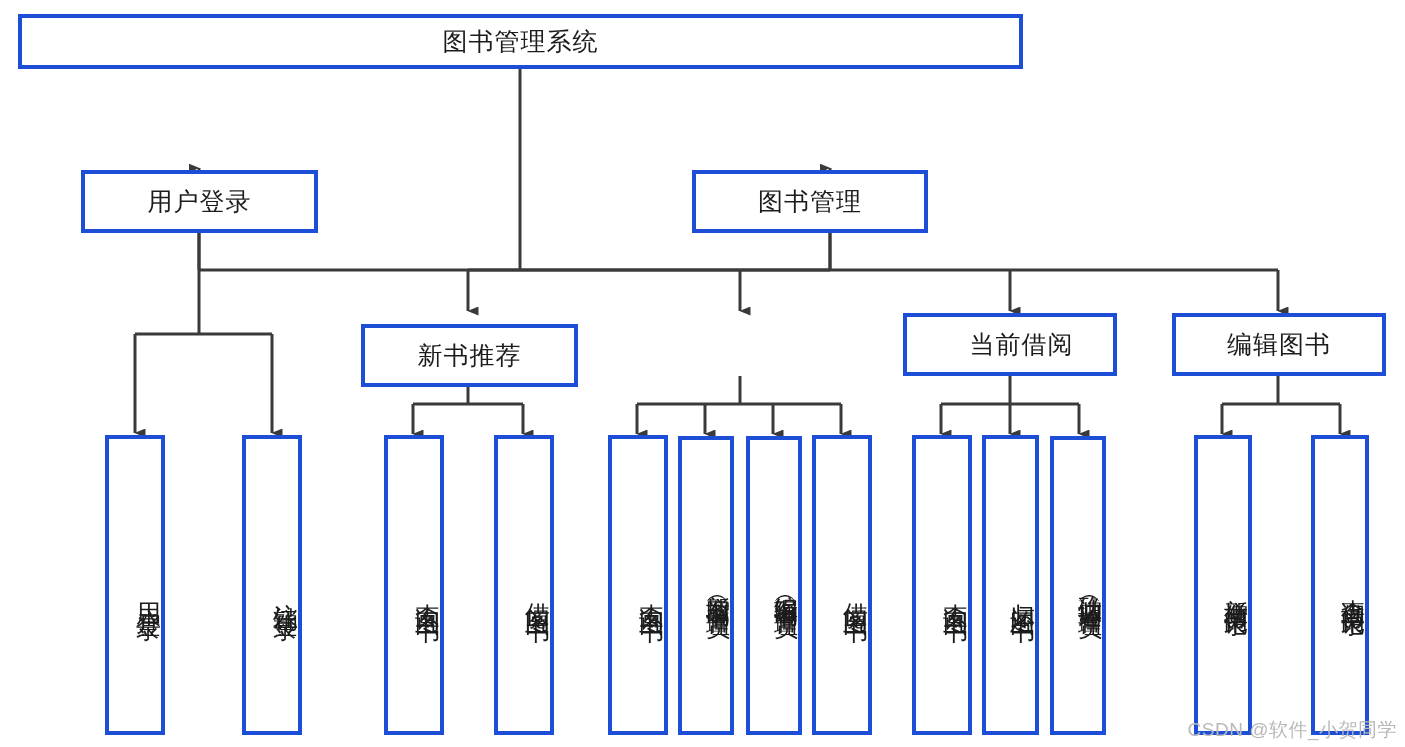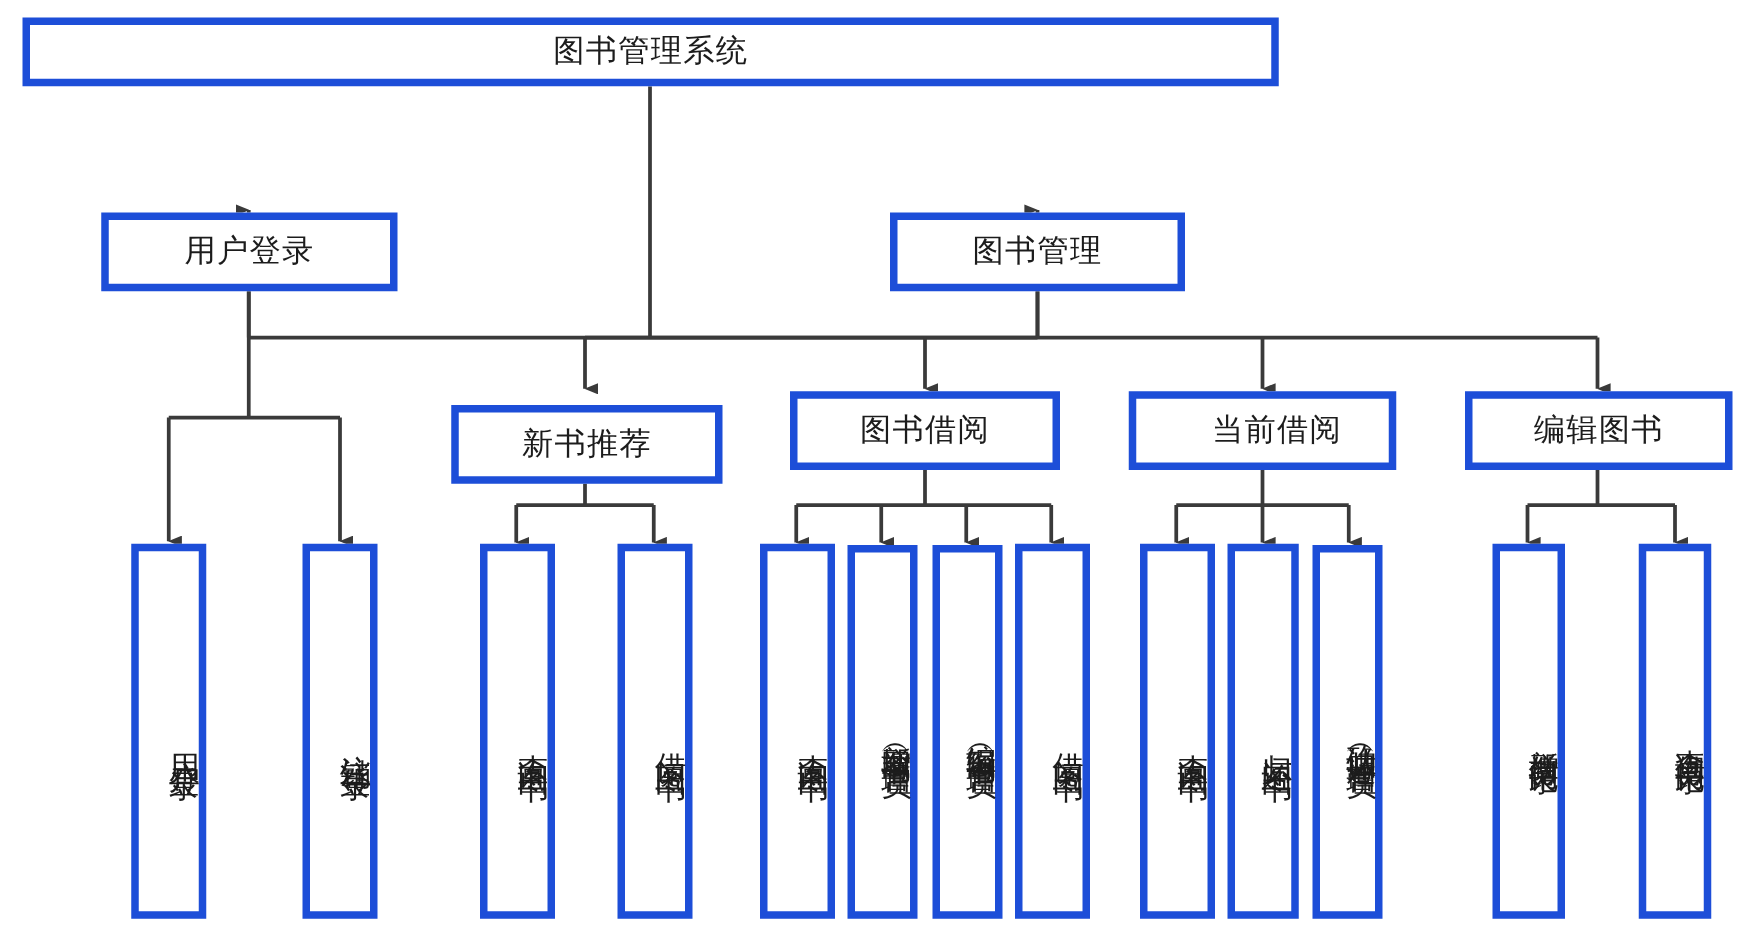--- a/index.html
+++ b/index.html
@@ -22,21 +22,21 @@
     position: absolute;
     left: 0;
     top: 0;
     width: 1405px;
     height: 747px;
     pointer-events: none;
   }
   .node {
     position: absolute;
     box-sizing: border-box;
-    border: 6px solid #1d4ed8;
+    border: 4px solid #1d4ed8;
     background: #ffffff;
     display: flex;
     align-items: center;
     justify-content: center;
     color: #1c1c1c;
   }
   .node.horiz {
     font-size: 25px;
     letter-spacing: 1px;
     line-height: 1.1;
@@ -130,31 +130,28 @@
   </svg>
 
   <div class="node horiz" style="left:18px; top:14px; width:1005px; height:55px;">
     <span class="node-label">图书管理系统</span>
   </div>
 
   <div class="node horiz" style="left:81px; top:170px; width:237px; height:63px;">
     <span class="node-label">用户登录</span>
   </div>
 
-  <div class="node horiz" style="left:712px; top:170px; width:236px; height:63px;">
+  <div class="node horiz" style="left:692px; top:170px; width:236px; height:63px;">
     <span class="node-label">图书管理</span>
   </div>
 
   <div class="node horiz" style="left:361px; top:324px; width:217px; height:63px;">
     <span class="node-label">新书推荐</span>
   </div>
 
-  <div class="node horiz" style="left:632px; top:313px; width:216px; height:63px;">
-    <span class="node-label">图书借阅</span>
-  </div>
 
   <div class="node horiz" style="left:903px; top:313px; width:214px; height:63px;padding-left:23px;">
     <span class="node-label">当前借阅</span>
   </div>
 
   <div class="node horiz" style="left:1172px; top:313px; width:214px; height:63px;">
     <span class="node-label">编辑图书</span>
   </div>
 
   <div class="node vert" style="left:105px; top:435px; width:60px; height:300px;">
@@ -202,14 +199,15 @@
   </div>
 
   <div class="node vert tall" style="left:1194px; top:435px; width:58px; height:300px;">
     <span class="node-label">新增借阅记录</span>
   </div>
 
   <div class="node vert tall" style="left:1311px; top:435px; width:58px; height:300px;">
     <span class="node-label">查询借阅记录</span>
   </div>
 
+  <div id="watermark">CSDN @软件_小贺同学</div>
 
 </div>
 
 </body></html>

